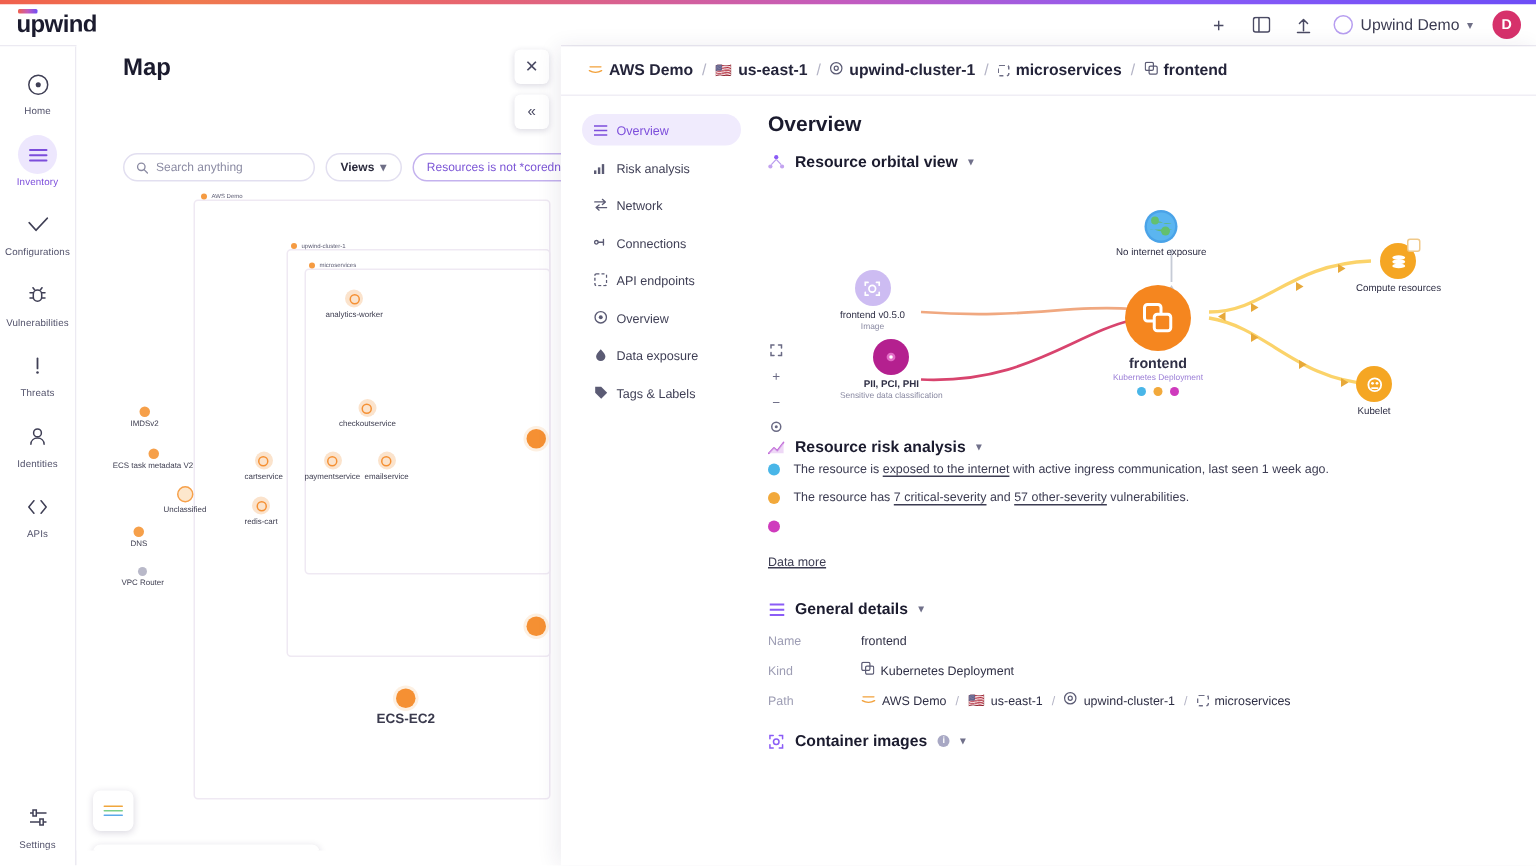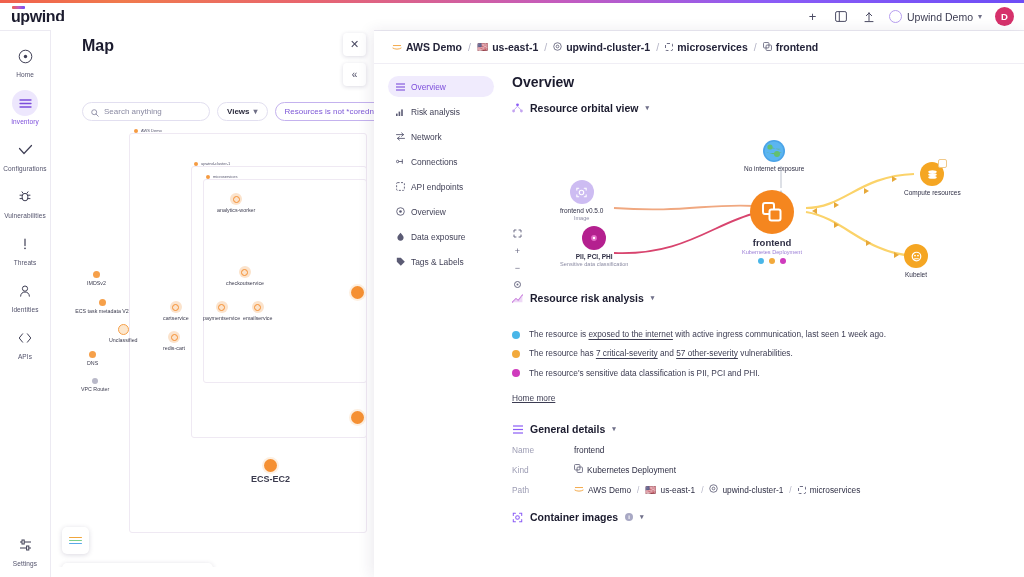--- a/index.html
+++ b/index.html
@@ -186,21 +186,21 @@
     border-radius:50%; display:flex; align-items:center; justify-content:center; color:#fff;
   }
   .olbl { font-size:6.5px; color:#2f2f45; margin-top:3px; text-align:center; white-space:nowrap;}
   .olbl.big { font-size:9.5px; font-weight:600; }
   .osub { font-size:5.6px; color:#8b8ba3; margin-top:1px; text-align:center; white-space:nowrap;}
   .osub.pur { color:#9b7ed6; }
   .badges { display:flex; gap:5px; margin-top:3px; }
   .badges i { width:6px;height:6px;border-radius:50%; display:block;}
 
   
-  .risk-list { margin-top:25px; }
+  .risk-list { margin-top:3px; }
   .risk-row { display:flex; align-items:flex-start; gap:9px; margin-bottom:9px; }
   .risk-bullet { width:8px;height:8px;border-radius:50%; margin-top:1.5px; flex:none;}
   .risk-txt { font-size:8.3px; color:#3c3c52; line-height:1.25; }
   .risk-txt u { text-decoration:underline; text-underline-offset:1.5px; }
   .show-more { font-size:8.3px; color:#3c3c52; text-decoration:underline; cursor:pointer; display:inline-block;}
 
   
   .gd { margin-top:18px; }
   .gd-rows { margin-top:10px; }
   .gd-row { display:flex; font-size:8.3px; margin-bottom:9px; align-items:center;}
@@ -723,23 +723,22 @@
           <div class="risk-row">
             <span class="risk-bullet" style="background:#49b6e8"></span>
             <span class="risk-txt"><span>The resource is </span><u>exposed to the internet</u><span> with active ingress communication, last seen 1 week ago.</span></span>
           </div>
           <div class="risk-row">
             <span class="risk-bullet" style="background:#f2a93b"></span>
             <span class="risk-txt"><span>The resource has </span><u>7 critical-severity</u><span> and </span><u>57 other-severity</u><span> vulnerabilities.</span></span>
           </div>
           <div class="risk-row">
             <span class="risk-bullet" style="background:#cf3bbd"></span>
-            <span class="risk-txt"><span>The resource's sensitive data classification is </span><span> PII, PCI and PHI.</span></span>
-          </div>
-          <span class="show-more">Home more</span>
+          </div>
+          <span class="show-more">Data more</span>
         </div>
 
         <div class="gd">
           <div class="sec-head">
             <span class="sec-ico">
               <svg width="10" height="9" viewBox="0 0 10 9">
                   <line x1="0" y1="1" x2="10" y2="1" stroke="#8b5cf6" stroke-width="1.2"></line>
                   <line x1="0" y1="4.5" x2="10" y2="4.5" stroke="#8b5cf6" stroke-width="1.2"></line>
                   <line x1="0" y1="8" x2="10" y2="8" stroke="#8b5cf6" stroke-width="1.2"></line>
                 </svg>

